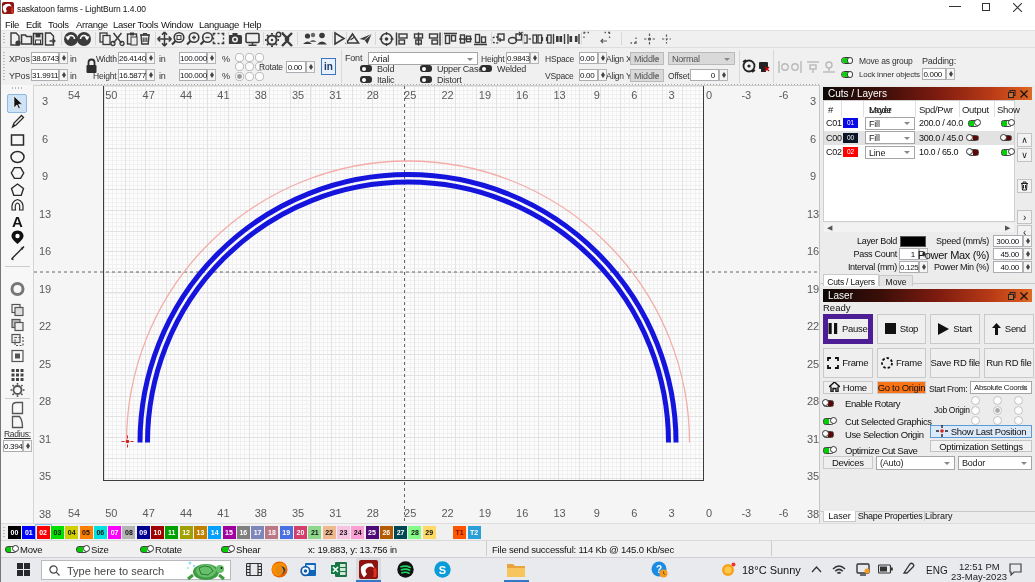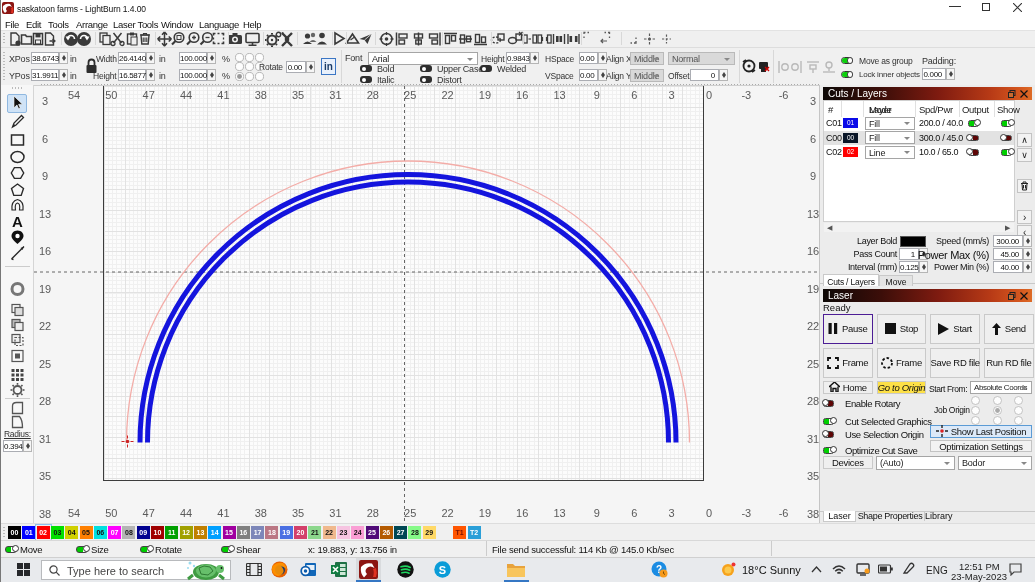--- a/index.html
+++ b/index.html
@@ -664,21 +664,21 @@
 color:#fff;font-size:10px;padding:0.5px 0 0 5px;">Laser
 <svg style="position:absolute;right:16px;top:3px" width="8" height="8" viewBox="0 0 8 8">
       <rect x="2" y="0.5" width="5" height="5" fill="none" stroke="#222" stroke-width="1"></rect>
       <rect x="0.5" y="2.5" width="5" height="5" fill="#c96a30" stroke="#222" stroke-width="1"></rect>
     </svg>
 <svg style="position:absolute;right:4px;top:3px" width="8" height="8" viewBox="0 0 8 8">
       <path d="M0.5 0.5 L7.5 7.5 M7.5 0.5 L0.5 7.5" stroke="#111" stroke-width="1.2"></path>
     </svg>
 </div>
 <span class="ab" style="left:822px;top:302px;font-size:9.5px;color:#111;">Ready</span>
-<div class="btn" style="left:822px;top:313.5px;width:49.5px;height:30px;background:#efefef;border:1px solid #4c1d95;">
+<div class="btn" style="left:822px;top:313.5px;width:49.5px;height:30px;background:#efefef;border:5px solid #4c1d95;">
     <svg width="10" height="11" viewBox="0 0 10 11">
       <rect x="0.5" y="0" width="3.2" height="11" fill="#111"></rect>
       <rect x="6" y="0" width="3.2" height="11" fill="#111"></rect>
     </svg>
     <span style="margin-left:4px">Pause</span>
   </div>
 <div class="btn" style="left:875.7px;top:313.5px;width:49.5px;height:30px;background:#efefef;border:1px solid #c9c9c9;">
     <svg width="11" height="11" viewBox="0 0 11 11">
       <rect width="11" height="11" fill="#111"></rect>
     </svg>
@@ -711,21 +711,21 @@
     <span style="margin-left:3px">Frame</span>
   </div>
 <div class="btn" style="left:929.4px;top:347.7px;width:49.5px;height:30px;background:#efefef;border:1px solid #c9c9c9;">Save RD file</div>
 <div class="btn" style="left:983.1px;top:347.7px;width:49.5px;height:30px;background:#efefef;border:1px solid #c9c9c9;">Run RD file</div>
 <div class="btn" style="left:822px;top:381px;width:49.5px;height:12.5px;background:#efefef;border:1px solid #c9c9c9;">
     <svg width="11" height="10" viewBox="0 0 11 10">
       <path d="M0 5 L5.5 0 L11 5 M2 4.5 L2 10 L4 10 L4 6.5 L7 6.5 L7 10 L9 10 L9 4.5" stroke="#111" stroke-width="1.4" fill="none"></path>
     </svg>
     <span style="margin-left:3px">Home</span>
   </div>
-<div class="btn" style="left:875.7px;top:381px;width:49.5px;height:12.5px;background:#fde047;border:1px solid #c9c9c9;font-style:italic;">Go to Origin</div>
+<div class="btn" style="left:875.7px;top:381px;width:49.5px;height:12.5px;background:#f97316;border:1px solid #c9c9c9;">Go to Origin</div>
 <span class="ab" style="left:928px;top:384px;font-size:8.5px;letter-spacing:-0.4px;color:#111;">Start From:</span>
 <div class="combo" style="left:969px;top:381px;width:62px;height:13px;font-size:8px;letter-spacing:-0.4px;">Absolute Coords</div>
 <span class="ab" style="left:822px;top:400px;width:11px;height:6.5px;border:1px solid #444;border-radius:2.5px;background:linear-gradient(90deg,#fff 0 40%,#5e0505 40%);"></span>
 <span class="ab" style="left:820.5px;top:399px;width:7px;height:7px;background:#fff;border:1px solid #333;border-radius:50%;"></span>
 <span class="ab" style="left:844px;top:398px;font-size:9.5px;letter-spacing:-0.4px;color:#111;">Enable Rotary</span>
 <span class="ab" style="left:822px;top:418px;width:11px;height:6.5px;border:1px solid #444;border-radius:2.5px;background:linear-gradient(90deg,#00cf00 0 60%,#fff 60%);"></span>
 <span class="ab" style="left:828.5px;top:417px;width:7px;height:7px;background:#fff;border:1px solid #333;border-radius:50%;"></span>
 <span class="ab" style="left:844px;top:416px;font-size:9.5px;letter-spacing:-0.4px;color:#111;">Cut Selected Graphics</span>
 <span class="ab" style="left:822px;top:431px;width:11px;height:6.5px;border:1px solid #444;border-radius:2.5px;background:linear-gradient(90deg,#fff 0 40%,#5e0505 40%);"></span>
 <span class="ab" style="left:820.5px;top:430px;width:7px;height:7px;background:#fff;border:1px solid #333;border-radius:50%;"></span>

